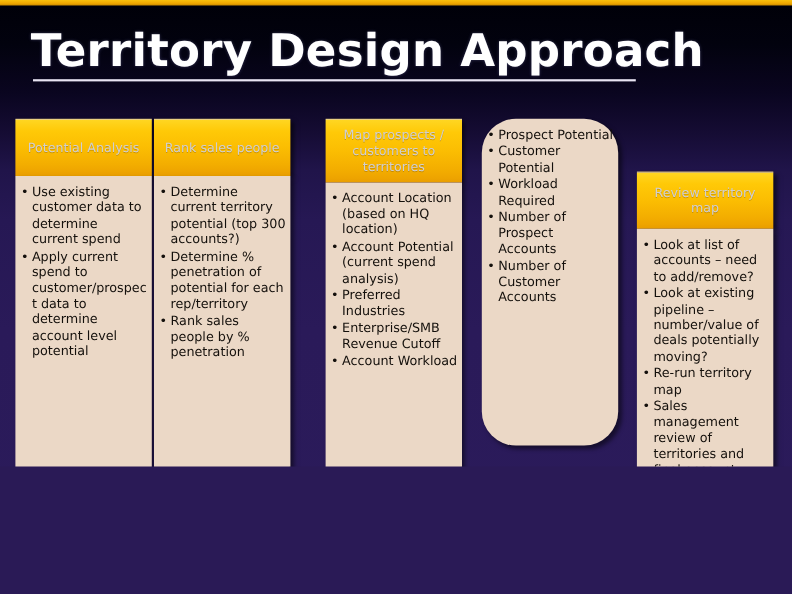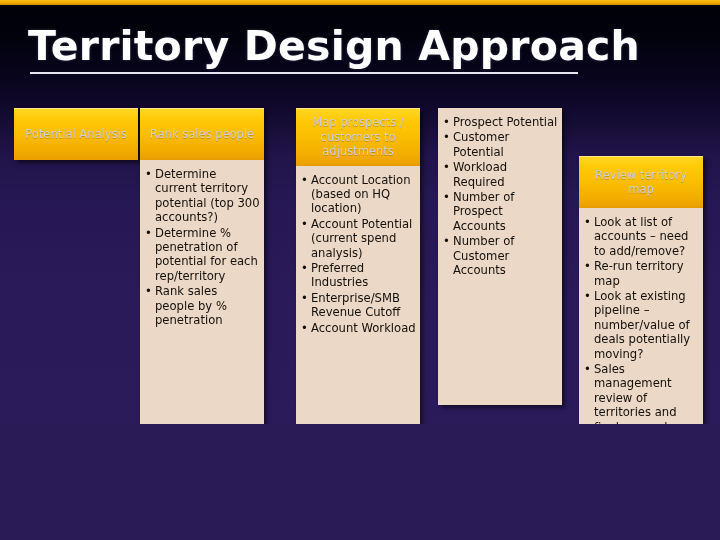--- a/index.html
+++ b/index.html
@@ -146,56 +146,62 @@
     top: 0;
     font-size: 11.6px;
     line-height: 14.4px;
     color: #14100c;
   }
 
   
   .column[data-col="0"] .col-body { min-height: 300px; }
   .column[data-col="1"] .col-body { min-height: 297px; }
   .column[data-col="2"] .col-body { min-height: 301px; }
-  .column[data-col="3"] .col-body { min-height: 297px; }
+  .column[data-col="3"] .col-body { min-height: 297px; border-radius: 31px; }
   .column[data-col="4"] .col-body { min-height: 296px; }
 </style>
 </head>
 <body>
 
 <div id="slide">
 
   <div id="top-bar"></div>
 
   <div id="title-block">
     <div id="title-text">Territory Design Approach</div>
     <div id="title-rule"></div>
   </div>
 
   <div id="columns">
       <div class="column" data-col="0" style="left: 14px;">
         <div class="col-head">
           <div class="col-head-text">Potential Analysis</div>
         </div>
+        <div class="col-body">
+          <ul class="bullet-list">
+            <li class="bullet">Use existing customer data to determine current spend</li>
+            <li class="bullet">Apply current spend to customer/prospect data to determine account level potential</li>
+          </ul>
+        </div>
       </div>
       <div class="column" data-col="1" style="left: 140px;">
         <div class="col-head">
           <div class="col-head-text">Rank sales people</div>
         </div>
         <div class="col-body">
           <ul class="bullet-list">
             <li class="bullet">Determine current territory potential (top 300 accounts?)</li>
             <li class="bullet">Determine % penetration of potential for each rep/territory</li>
             <li class="bullet">Rank sales people by % penetration</li>
           </ul>
         </div>
       </div>
       <div class="column" data-col="2" style="left: 296px;">
         <div class="col-head">
-          <div class="col-head-text">Map prospects / customers to adjustments</div>
+          <div class="col-head-text">Map prospects / customers to territories</div>
         </div>
         <div class="col-body">
           <ul class="bullet-list">
             <li class="bullet">Account Location (based on HQ location)</li>
             <li class="bullet">Account Potential (current spend analysis)</li>
             <li class="bullet">Preferred Industries</li>
             <li class="bullet">Enterprise/SMB Revenue Cutoff</li>
             <li class="bullet">Account Workload</li>
           </ul>
         </div>
@@ -211,21 +217,21 @@
           </ul>
         </div>
       </div>
       <div class="column" data-col="4" style="left: 579px; margin-top: 48px;">
         <div class="col-head">
           <div class="col-head-text">Review territory map</div>
         </div>
         <div class="col-body">
           <ul class="bullet-list">
             <li class="bullet">Look at list of accounts – need to add/remove?</li>
+            <li class="bullet">Look at existing pipeline – number/value of deals potentially moving?</li>
             <li class="bullet">Re-run territory map</li>
-            <li class="bullet">Look at existing pipeline – number/value of deals potentially moving?</li>
             <li class="bullet">Sales management review of territories and final account adjustments</li>
           </ul>
         </div>
       </div>
     </div>
 
 </div>
 
 </body></html>

